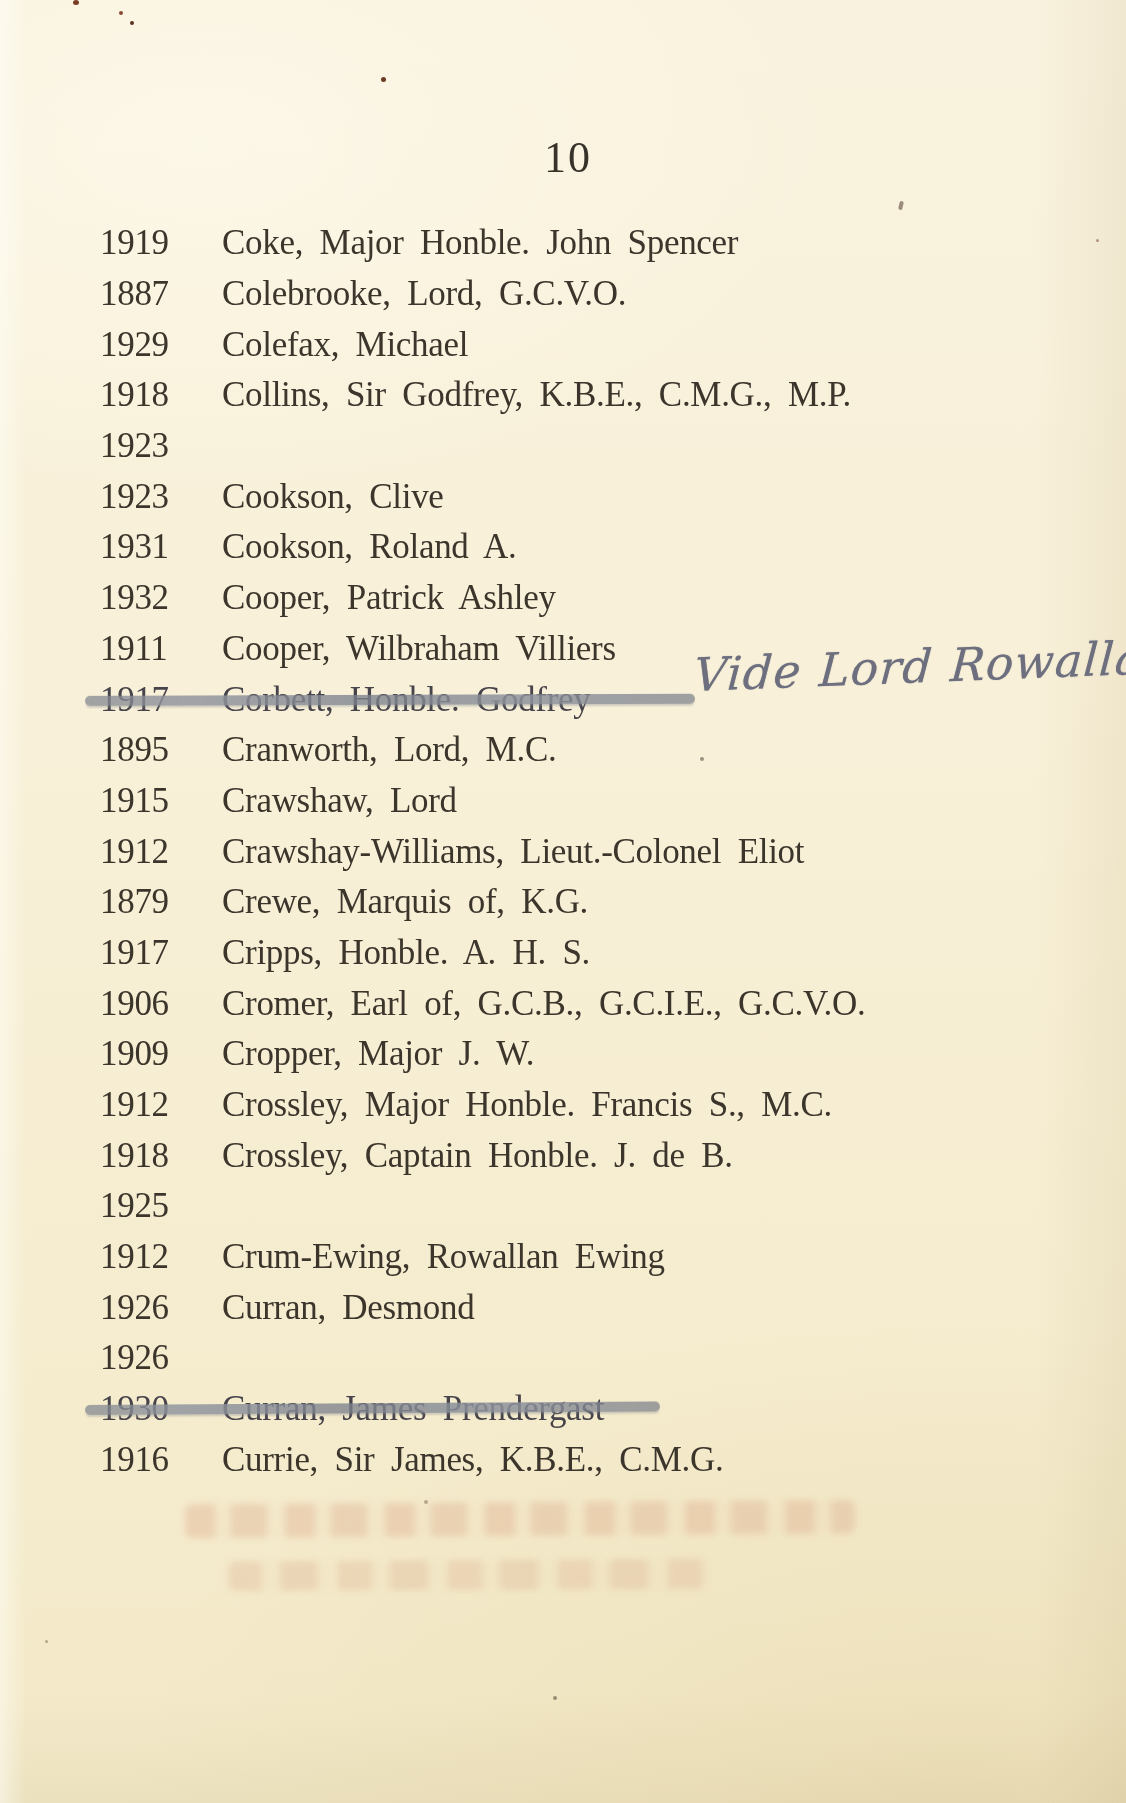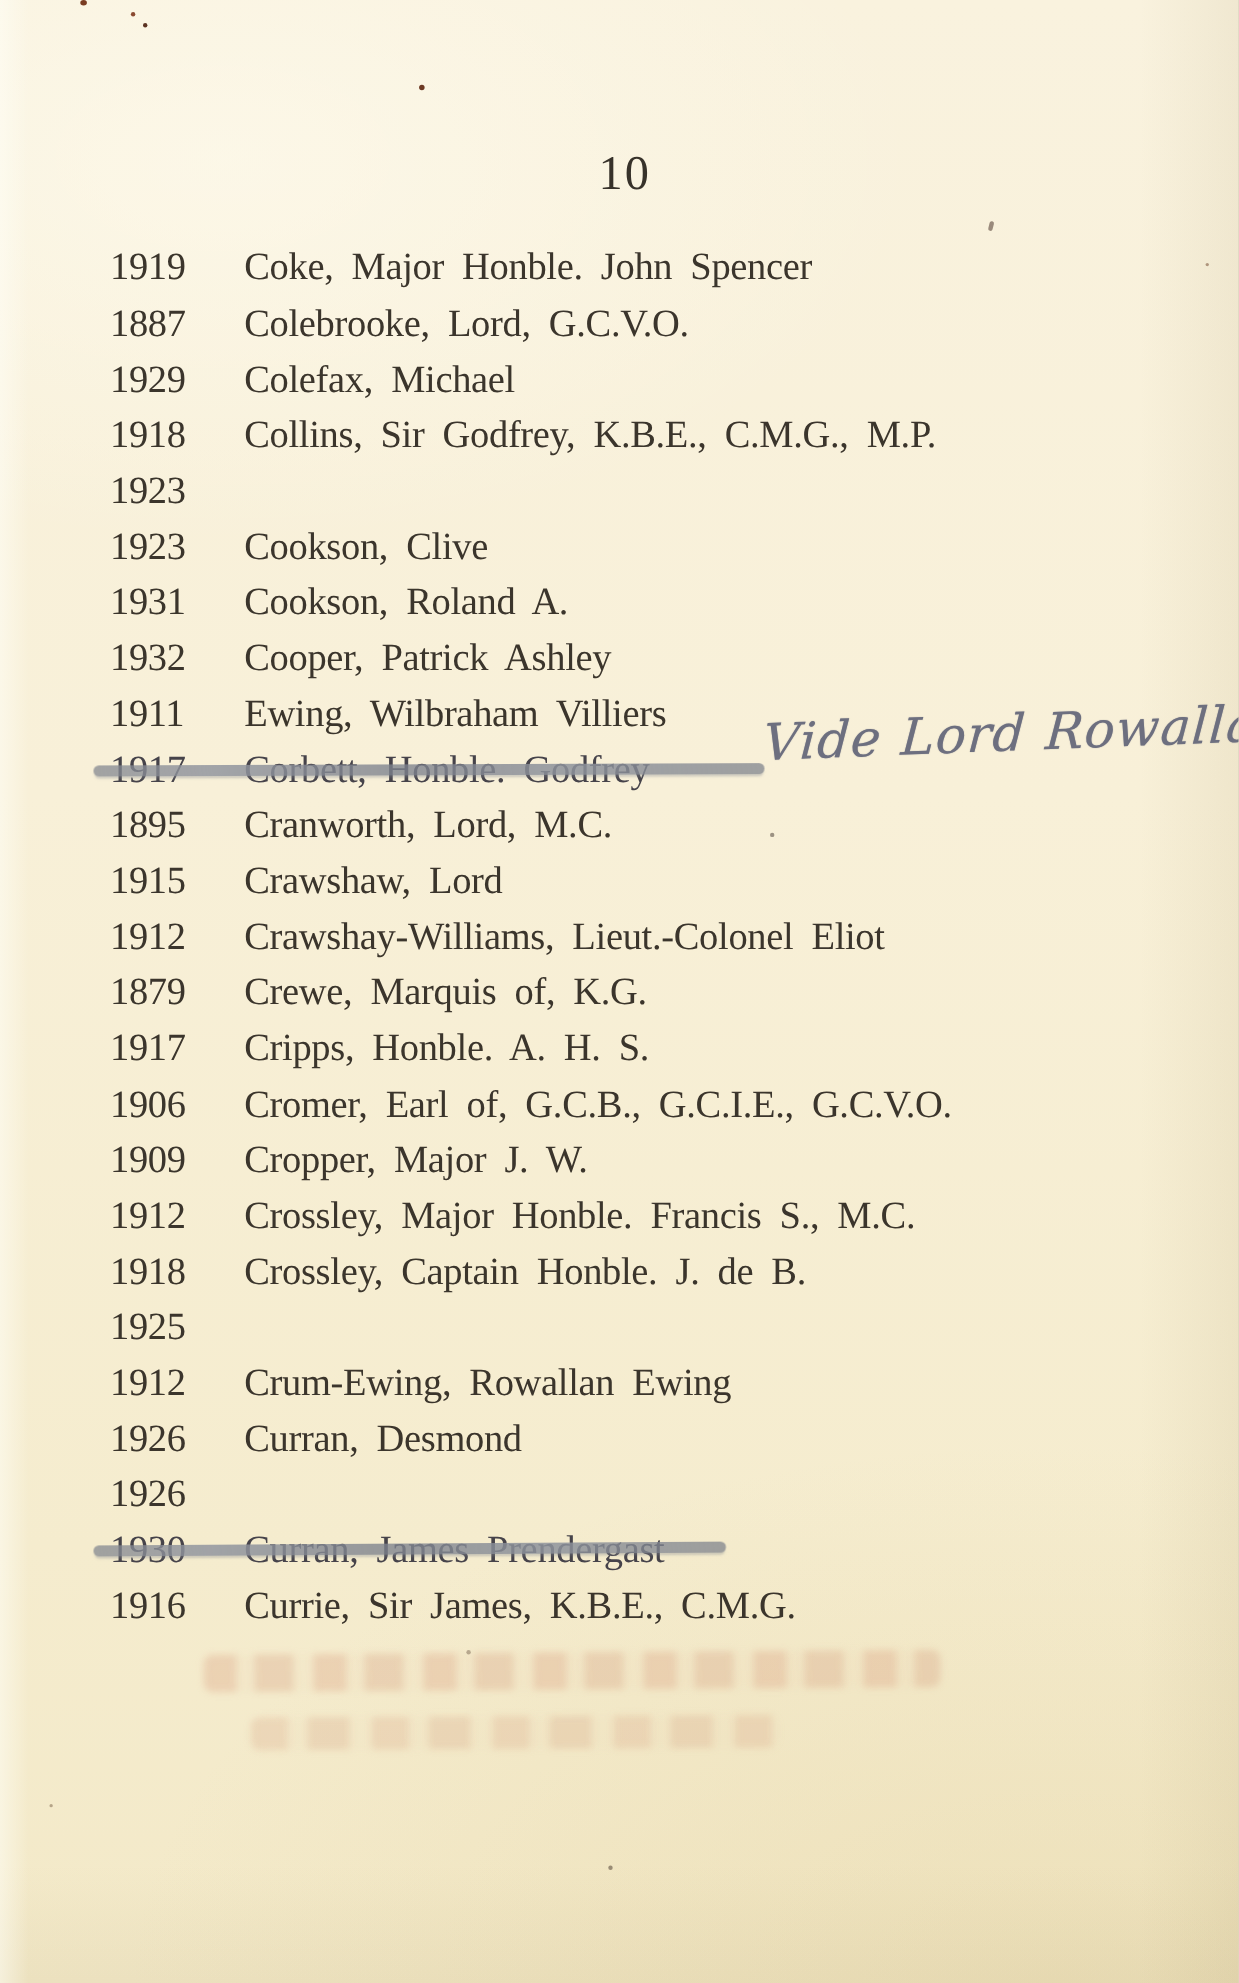--- a/index.html
+++ b/index.html
@@ -121,21 +121,21 @@
       <div class="row">
         <span class="year">1931</span>
         <span class="name">Cookson, Roland A.</span>
       </div>
       <div class="row">
         <span class="year">1932</span>
         <span class="name">Cooper, Patrick Ashley</span>
       </div>
       <div class="row">
         <span class="year">1911</span>
-        <span class="name">Ewing, Wilbraham Villiers</span>
+        <span class="name">Cooper, Wilbraham Villiers</span>
       </div>
       <div class="row struck">
         <span class="year">1917</span>
         <span class="name">Corbett, Honble. Godfrey</span>
         <div class="strike long"></div>
       </div>
       <div class="row">
         <span class="year">1895</span>
         <span class="name">Cranworth, Lord, M.C.</span>
       </div>

